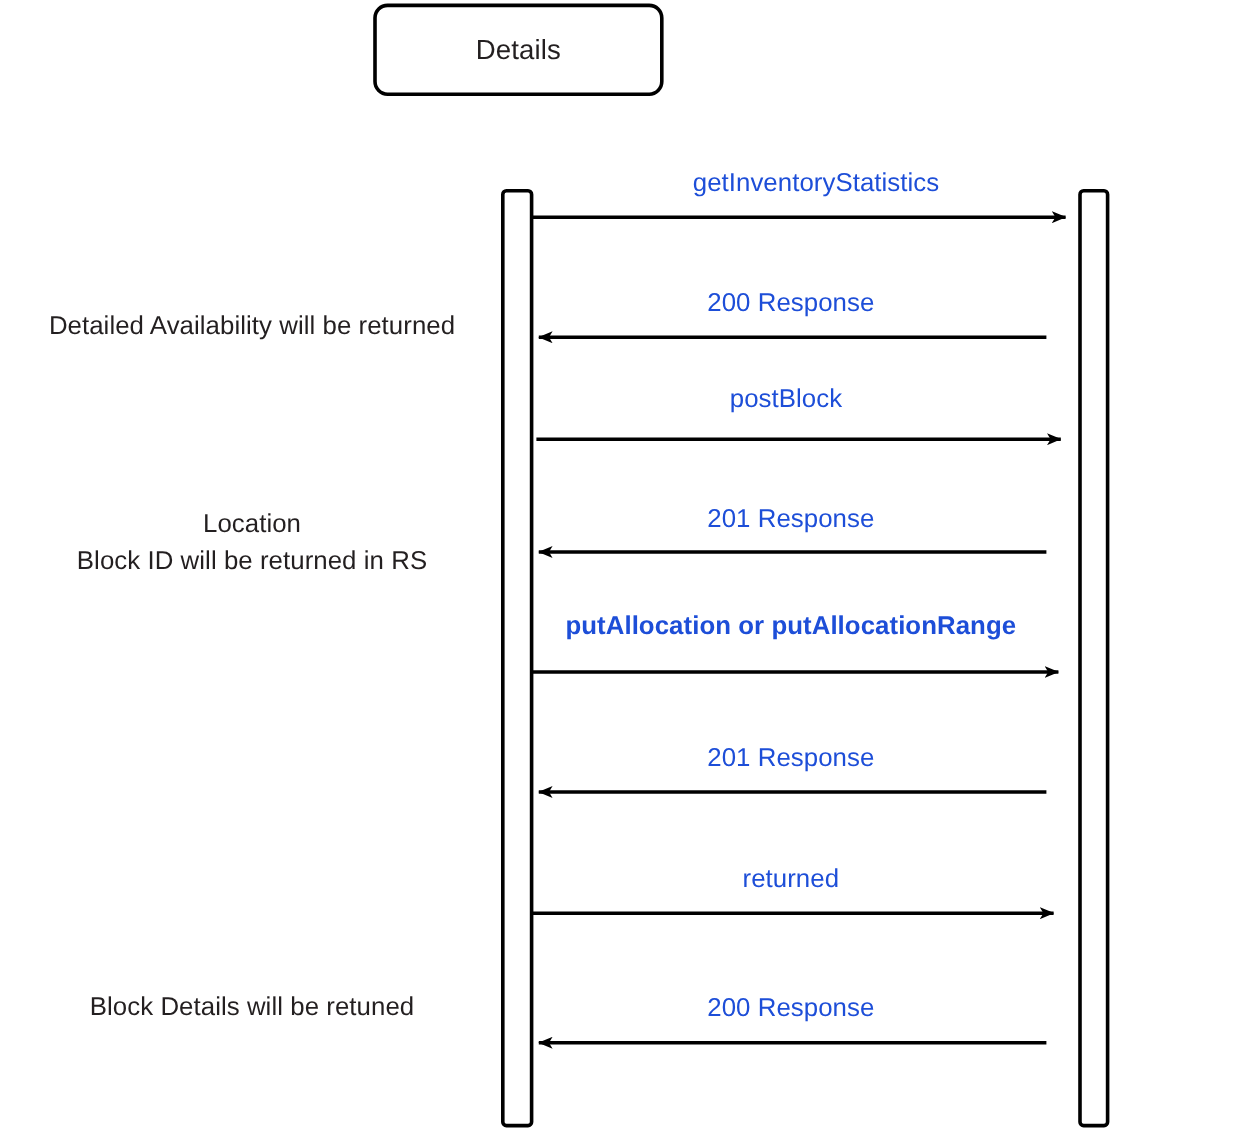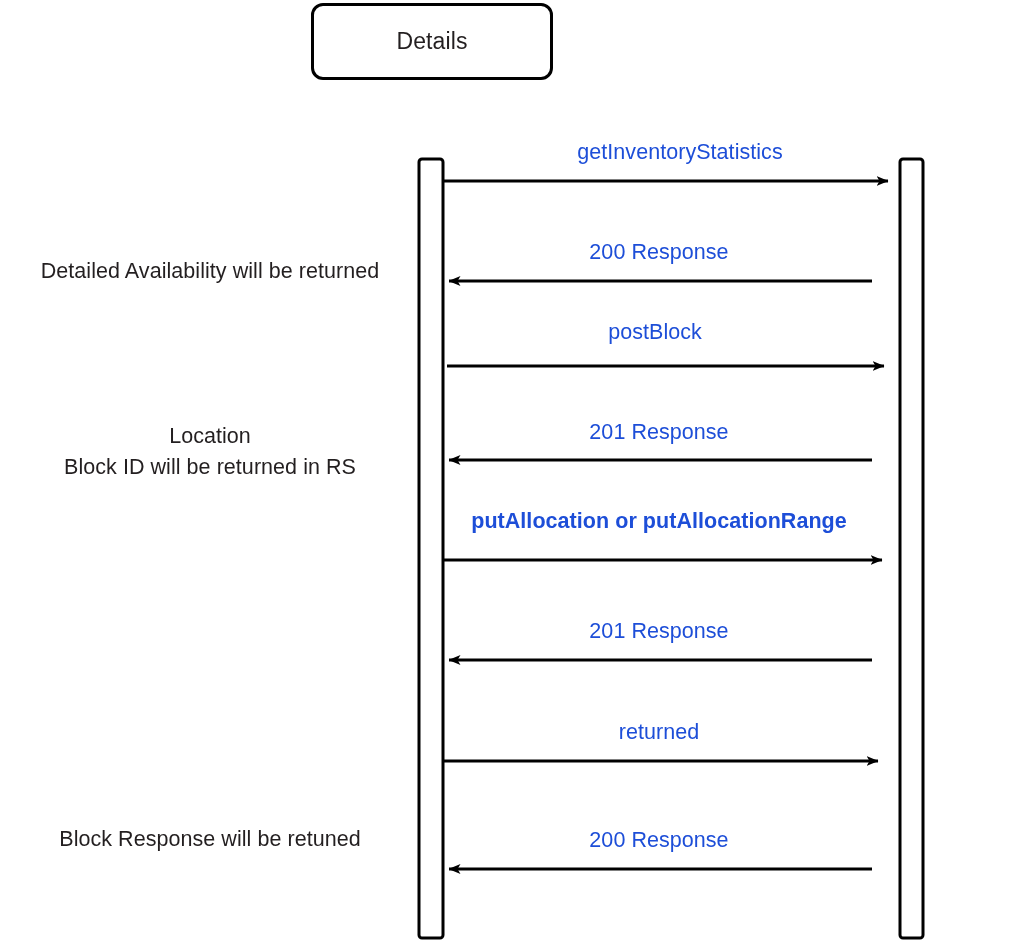--- a/index.html
+++ b/index.html
@@ -105,17 +105,17 @@
 
   <div id="notes">
       <div class="note-label" style="left: 210px; top: 256px;">
         <div>Detailed Availability will be returned</div>
       </div>
       <div class="note-label" style="left: 210px; top: 421px;">
         <div>Location</div>
         <div>Block ID will be returned in RS</div>
       </div>
       <div class="note-label" style="left: 210px; top: 824px;">
-        <div>Block Response will be retuned</div>
+        <div>Block Details will be retuned</div>
       </div>
     </div>
 
 </div>
 
 </body></html>

